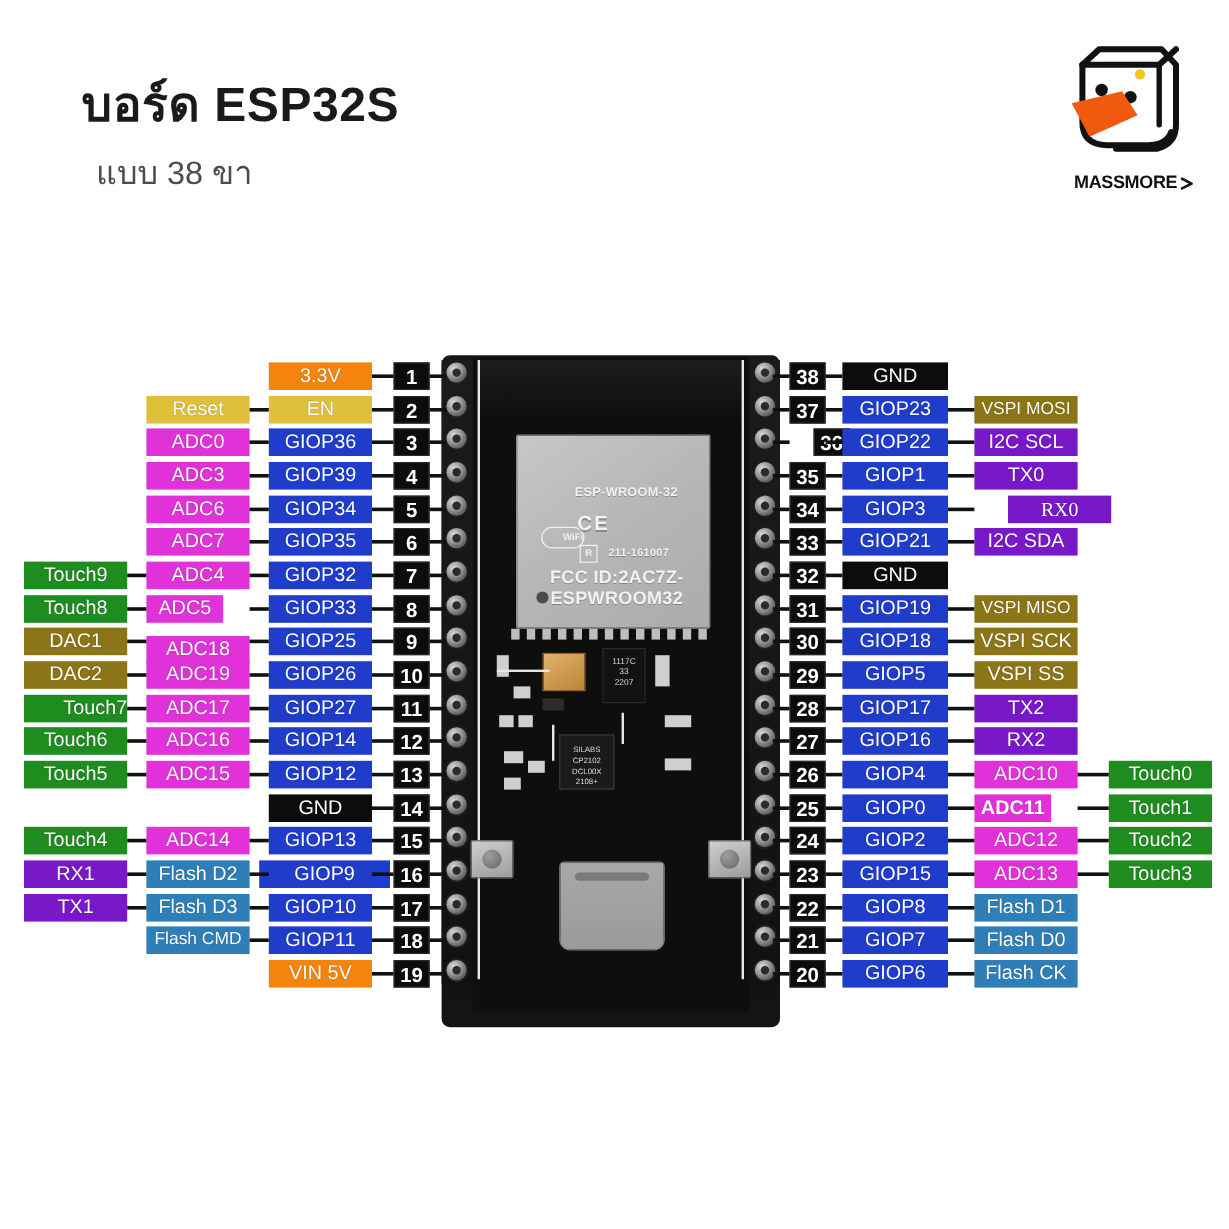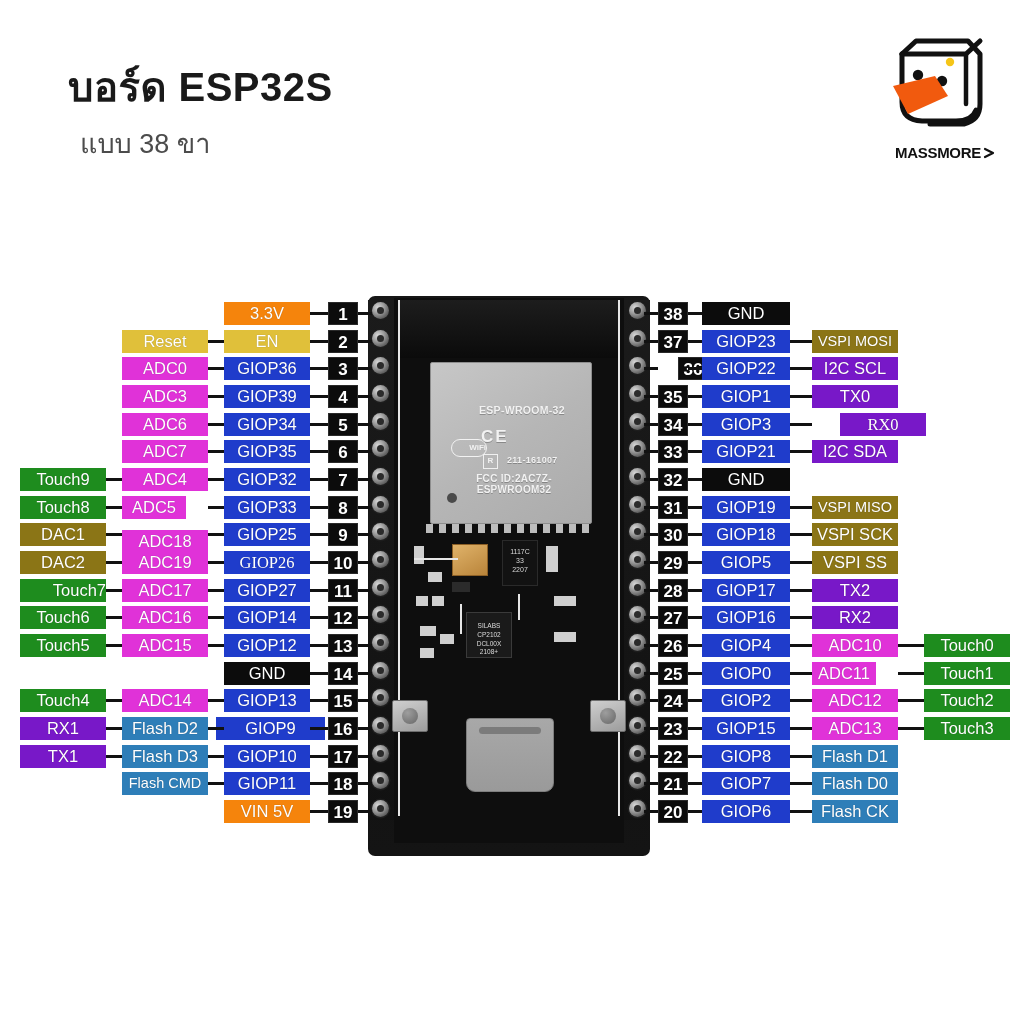--- a/index.html
+++ b/index.html
@@ -94,21 +94,21 @@
     text-shadow:0 1px 0 rgba(0,0,0,.25);
   }
   #module .wifi-badge{
     position:absolute;left:20px;top:40px;width:34px;height:16px;
     border:1.6px solid #f2f2f2;border-radius:9px;
     color:#f2f2f2;font-size:8px;font-weight:bold;line-height:15px;text-align:right;margin-top:36px;
   }
   #module .mod-name{left:48px;top:41px;width:110px;text-align:left;font-size:10.5px;}
   #module .ce{left:50px;top:64px;width:70px;text-align:left;font-size:17px;letter-spacing:2px;}
   #module .fccnum{left:76px;top:92px;width:84px;text-align:left;font-size:9px;}
-  #module .fccid{left:8px;top:110px;width:150px;font-size:10px;}
+  #module .fccid{left:8px;top:110px;width:150px;font-size:15px;}
   #module .rmark{
     position:absolute;left:52px;top:91px;width:13px;height:13px;
     border:1.4px solid #f0f0f0;color:#f0f0f0;font-size:8px;
     line-height:12px;text-align:center;font-weight:bold;
   }
   #module .dot{
     position:absolute;left:16px;top:130px;width:10px;height:10px;
     border-radius:50%;background:#4a4a4a;
   }
   .ant-pads{position:absolute;left:58px;top:228px;width:170px;height:9px;}
@@ -326,21 +326,21 @@
       <div class="pinnum" style="left: 328px; top: 523px;">9</div>
       <div class="connector" style="left: 358px; top: 533px; width: 14px;"></div>
       <div class="tag c-blue" style="left: 224px; top: 523px; width: 86px;">GIOP25</div>
       <div class="connector" style="left: 310px; top: 533px; width: 18px;"></div>
       <div class="tag c-magenta" style="left: 122px; top: 530px; width: 86px;">ADC18</div>
       <div class="connector" style="left: 208px; top: 533px; width: 16px;"></div>
       <div class="tag c-olive" style="left: 20px; top: 523px; width: 86px;">DAC1</div>
       <div class="connector" style="left: 106px; top: 533px; width: 16px;"></div>
       <div class="pinnum" style="left: 328px; top: 551px;">10</div>
       <div class="connector" style="left: 358px; top: 561px; width: 14px;"></div>
-      <div class="tag c-blue" style="left: 224px; top: 551px; width: 86px; font-family: Liberation Serif, serif;">GIOP26</div>
+      <div class="tag c-blue" style="left: 224px; top: 551px; width: 86px;">GIOP26</div>
       <div class="connector" style="left: 310px; top: 561px; width: 18px;"></div>
       <div class="tag c-magenta" style="left: 122px; top: 551px; width: 86px;">ADC19</div>
       <div class="connector" style="left: 208px; top: 561px; width: 16px;"></div>
       <div class="tag c-olive" style="left: 20px; top: 551px; width: 86px;">DAC2</div>
       <div class="connector" style="left: 106px; top: 561px; width: 16px;"></div>
       <div class="pinnum" style="left: 328px; top: 579px;">11</div>
       <div class="connector" style="left: 358px; top: 589px; width: 14px;"></div>
       <div class="tag c-blue" style="left: 224px; top: 579px; width: 86px;">GIOP27</div>
       <div class="connector" style="left: 310px; top: 589px; width: 18px;"></div>
       <div class="tag c-magenta" style="left: 122px; top: 579px; width: 86px;">ADC17</div>
@@ -474,21 +474,21 @@
       <div class="tag c-blue" style="left: 702px; top: 634px; width: 88px;">GIOP4</div>
       <div class="connector" style="left: 688px; top: 644px; width: 14px;"></div>
       <div class="tag c-magenta" style="left: 812px; top: 634px; width: 86px;">ADC10</div>
       <div class="connector" style="left: 790px; top: 644px; width: 22px;"></div>
       <div class="tag c-green" style="left: 924px; top: 634px; width: 86px;">Touch0</div>
       <div class="connector" style="left: 898px; top: 644px; width: 26px;"></div>
       <div class="pinnum" style="left: 658px; top: 662px;">25</div>
       <div class="connector" style="left: 644px; top: 672px; width: 14px;"></div>
       <div class="tag c-blue" style="left: 702px; top: 662px; width: 88px;">GIOP0</div>
       <div class="connector" style="left: 688px; top: 672px; width: 14px;"></div>
-      <div class="tag c-magenta" style="left: 812px; top: 662px; width: 64px;">ADC11</div>
+      <div class="tag c-magenta" style="left: 812px; top: 662px; width: 64px; font-weight: bold;">ADC11</div>
       <div class="connector" style="left: 790px; top: 672px; width: 22px;"></div>
       <div class="tag c-green" style="left: 924px; top: 662px; width: 86px;">Touch1</div>
       <div class="connector" style="left: 898px; top: 672px; width: 26px;"></div>
       <div class="pinnum" style="left: 658px; top: 689px;">24</div>
       <div class="connector" style="left: 644px; top: 699px; width: 14px;"></div>
       <div class="tag c-blue" style="left: 702px; top: 689px; width: 88px;">GIOP2</div>
       <div class="connector" style="left: 688px; top: 699px; width: 14px;"></div>
       <div class="tag c-magenta" style="left: 812px; top: 689px; width: 86px;">ADC12</div>
       <div class="connector" style="left: 790px; top: 699px; width: 22px;"></div>
       <div class="tag c-green" style="left: 924px; top: 689px; width: 86px;">Touch2</div>

